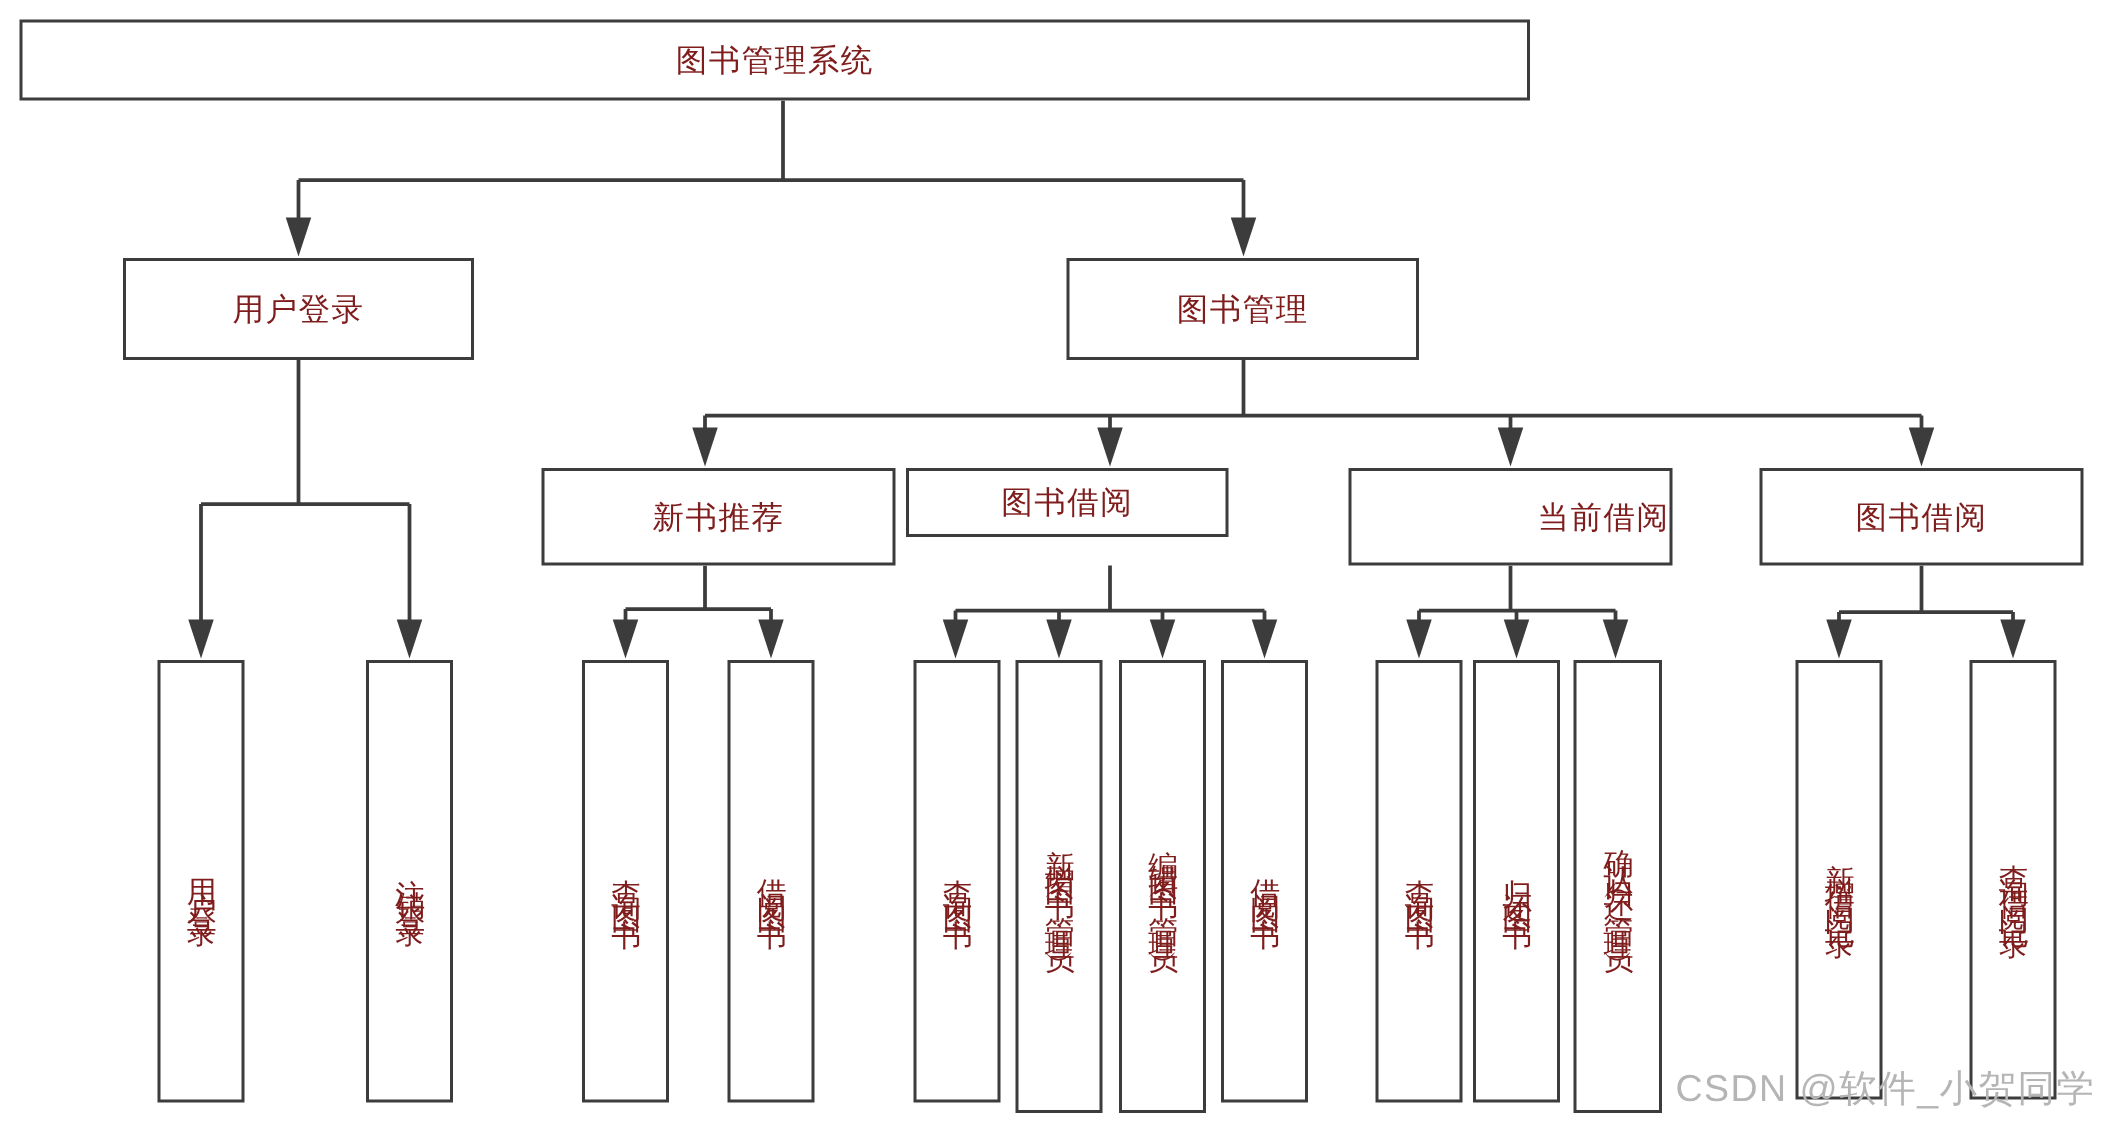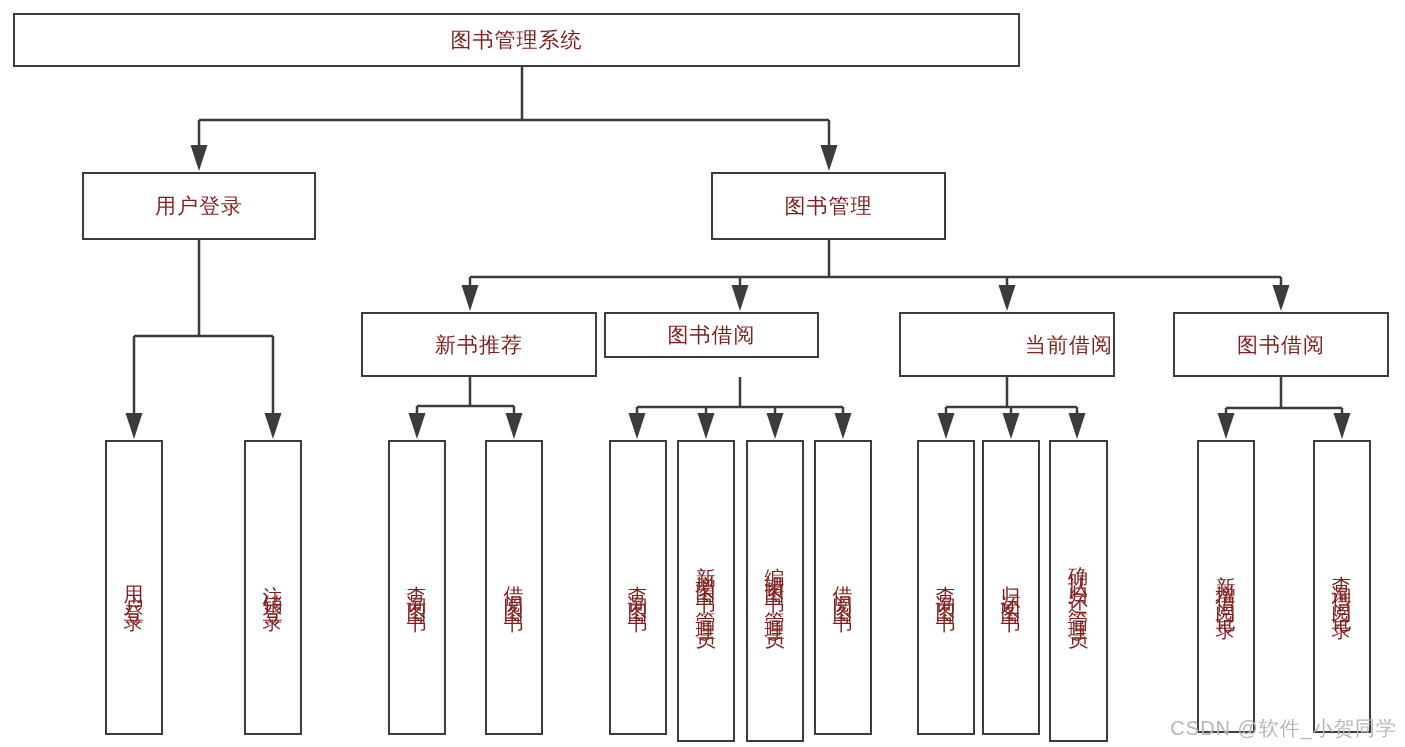--- a/index.html
+++ b/index.html
@@ -25,21 +25,21 @@
     writing-mode:vertical-rl;
     text-orientation:mixed;
     font-size:20px;
     letter-spacing:9px;
     line-height:1.1;
     white-space:nowrap;
   }
   .watermark{
     position:absolute;
     right:8px;bottom:5px;
-    font-size:20px;
+    font-size:25px;
     color:#b5b5b5;
     letter-spacing:1px;
     z-index:3;
   }
 </style>
 </head>
 <body>
 
 <div id="canvas">
 

